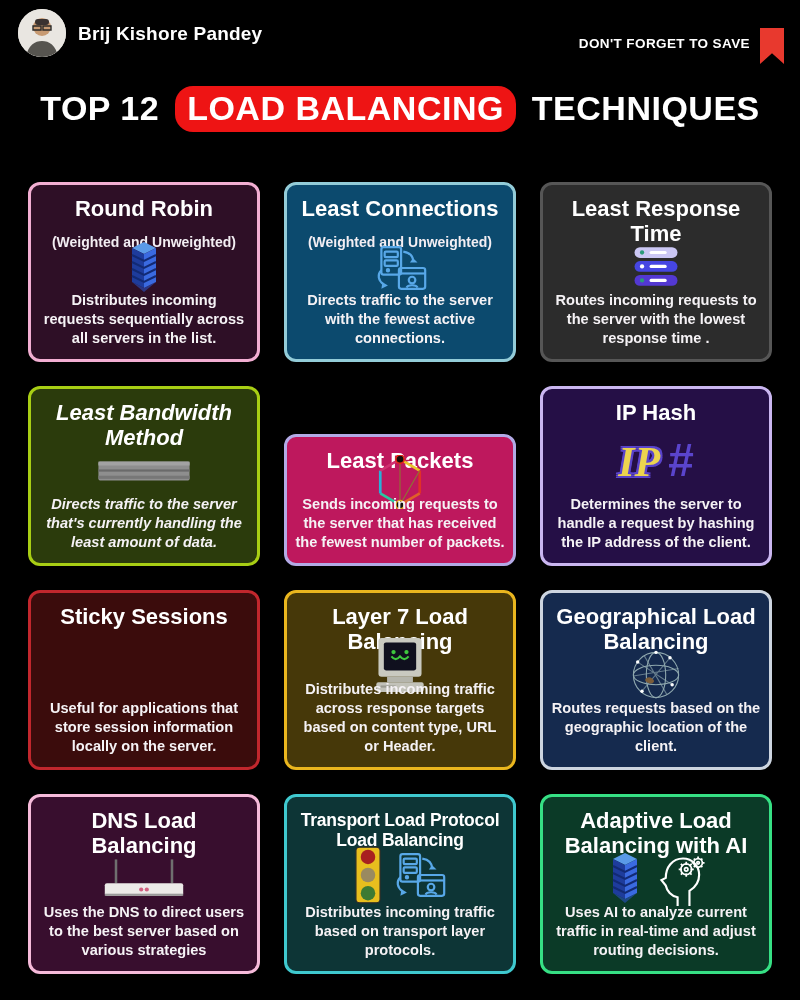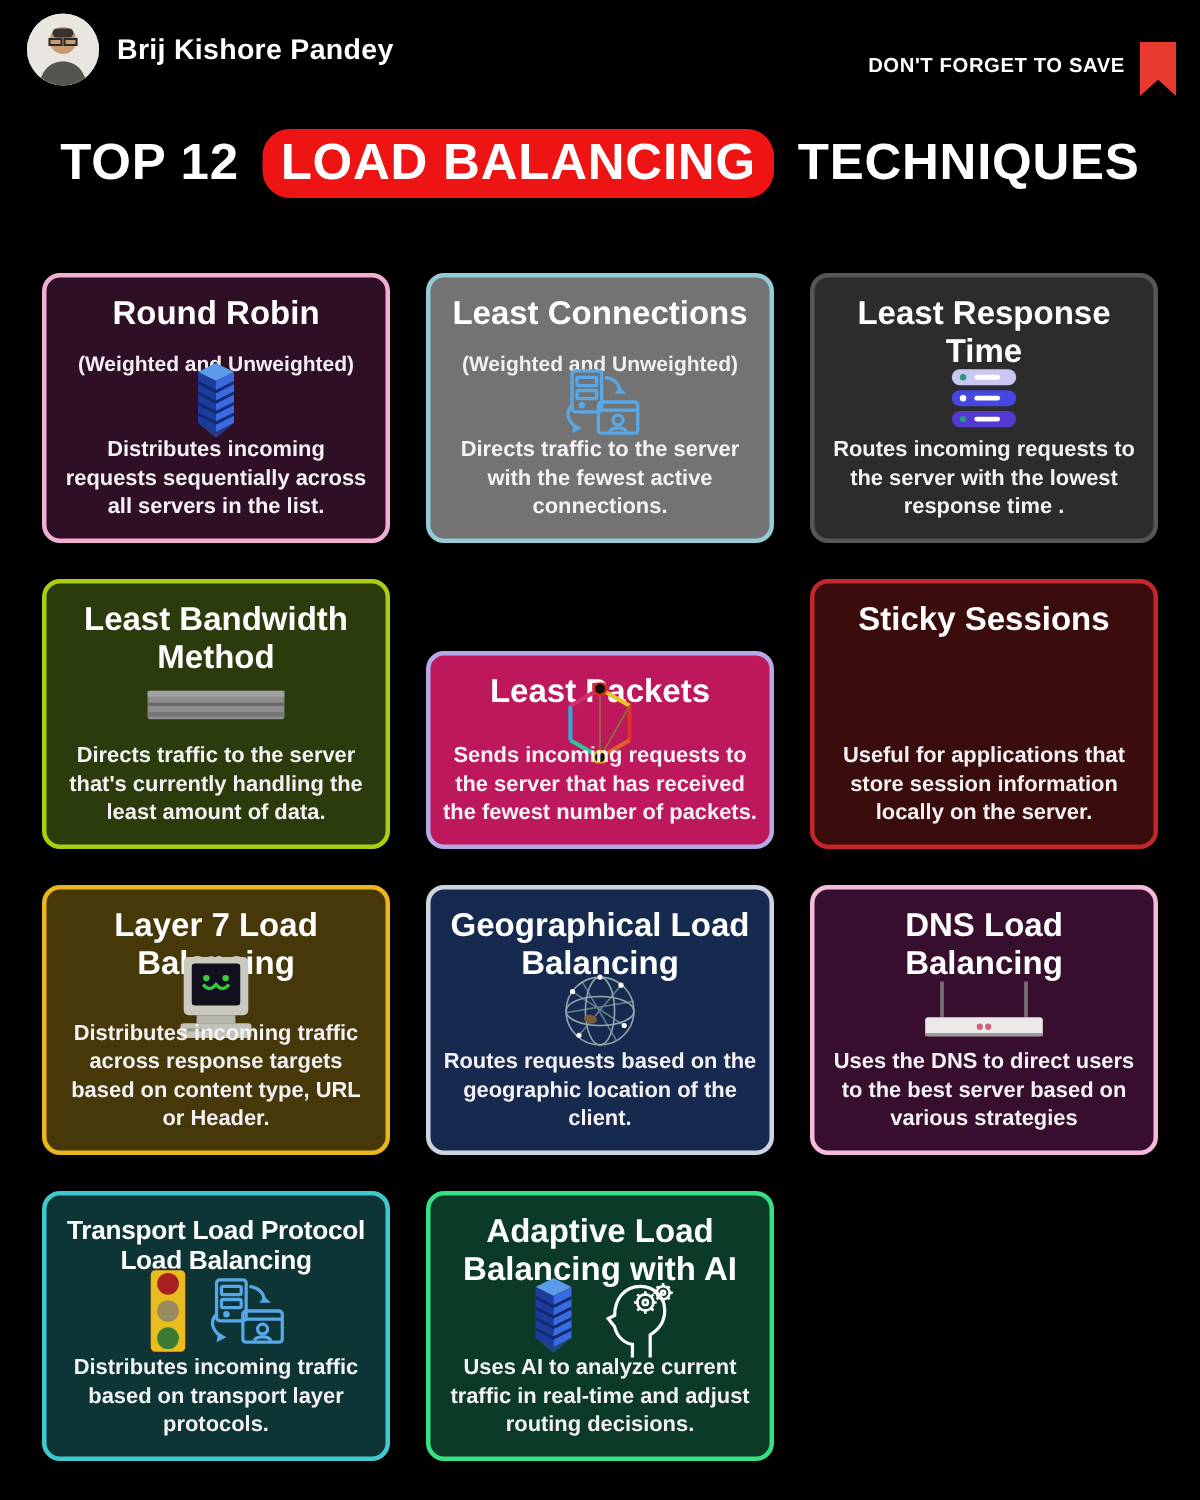--- a/index.html
+++ b/index.html
@@ -80,21 +80,21 @@
                 <path d="M10 22 L22 28 L34 22"></path>
                 <path d="M10 29 L22 35 L34 29"></path>
                 <path d="M10 36 L22 42 L34 36"></path>
               </g>
               <polygon points="10,42 22,48 34,42 22,52" fill="#2a50c0" opacity=".6"></polygon>
             </svg></span>
         </div>
     <p class="card-desc">Distributes incoming requests sequentially across all servers in the list.</p>
   </section>
 
-  <section class="card" style="background: #737373; border-color: rgb(147, 204, 216);">
+  <section class="card" style="background: #0c4a6e; border-color: rgb(147, 204, 216);">
     <h2 class="card-title">Least Connections</h2>
     <div class="card-subtitle">(Weighted and Unweighted)</div>
     <div class="card-icon">
           <span><svg width="54" height="46" viewBox="0 0 48 42">
               <g fill="none" stroke="#58a8e8" stroke-width="2">
                 <rect x="7" y="2" width="18" height="25" rx="2"></rect>
                 <rect x="10" y="6" width="12" height="5" rx="1"></rect>
                 <rect x="10" y="14" width="12" height="5" rx="1"></rect>
                 <circle cx="13" cy="23" r="1"></circle>
                 <rect x="23" y="21" width="24" height="19" rx="2"></rect>
@@ -123,21 +123,21 @@
               <circle cx="11" cy="20" r="2" fill="#fff"></circle>
               <rect x="18" y="18.5" width="16" height="3" rx="1.5" fill="#fff"></rect>
               <rect x="4" y="28" width="40" height="10" rx="5" fill="#5338d2"></rect>
               <circle cx="11" cy="33" r="2" fill="#2a9a7a"></circle>
               <rect x="18" y="31.5" width="16" height="3" rx="1.5" fill="#fff"></rect>
             </svg></span>
         </div>
     <p class="card-desc">Routes incoming requests to the server with the lowest response time .</p>
   </section>
 
-  <section class="card" style="background: rgb(43, 59, 12); border-color: rgb(168, 206, 20);">
+  <section class="card" style="background: rgb(43, 59, 12); border-color: rgb(168, 206, 20); font-style: italic;">
     <h2 class="card-title">Least Bandwidth Method</h2>
 
     <div class="card-icon">
           <span><svg width="96" height="22" viewBox="0 0 60 14">
               <rect x="1" y="1" width="58" height="12" rx="1" fill="#8e8e8e"></rect>
               <rect x="1" y="6" width="58" height="1.4" fill="#6a6a6a"></rect>
               <rect x="1" y="10" width="58" height="2" fill="#777"></rect>
               <rect x="1" y="1" width="58" height="2.5" fill="#a2a2a2"></rect>
             </svg></span>
         </div>
@@ -161,20 +161,28 @@
                 <path d="M24 4 L24 48"></path>
                 <path d="M24 48 L43 15"></path>
               </g>
               <circle cx="24" cy="4" r="4" fill="#14100c" stroke="#e02818" stroke-width="1.6"></circle>
               <circle cx="24" cy="48" r="4" fill="#14100c" stroke="#e8a020" stroke-width="1.6"></circle>
             </svg></span>
         </div>
     <p class="card-desc">Sends incoming requests to the server that has received the fewest number of packets.</p>
   </section>
 
+  <section class="card" style="background: rgb(37, 15, 70); border-color: rgb(202, 182, 240);">
+    <h2 class="card-title">IP Hash</h2>
+
+    <div class="card-icon">
+          <span><span class="ip-glyph">IP</span><span class="hash-glyph">#</span></span>
+        </div>
+    <p class="card-desc">Determines the server to handle a request by hashing the IP address of the client.</p>
+  </section>
 
   <section class="card" style="background: rgb(59, 12, 12); border-color: rgb(193, 39, 45);">
     <h2 class="card-title">Sticky Sessions</h2>
 
     <div class="card-icon">
           <span><span class="sticky-note"></span></span>
         </div>
     <p class="card-desc">Useful for applications that store session information locally on the server.</p>
   </section>
 

